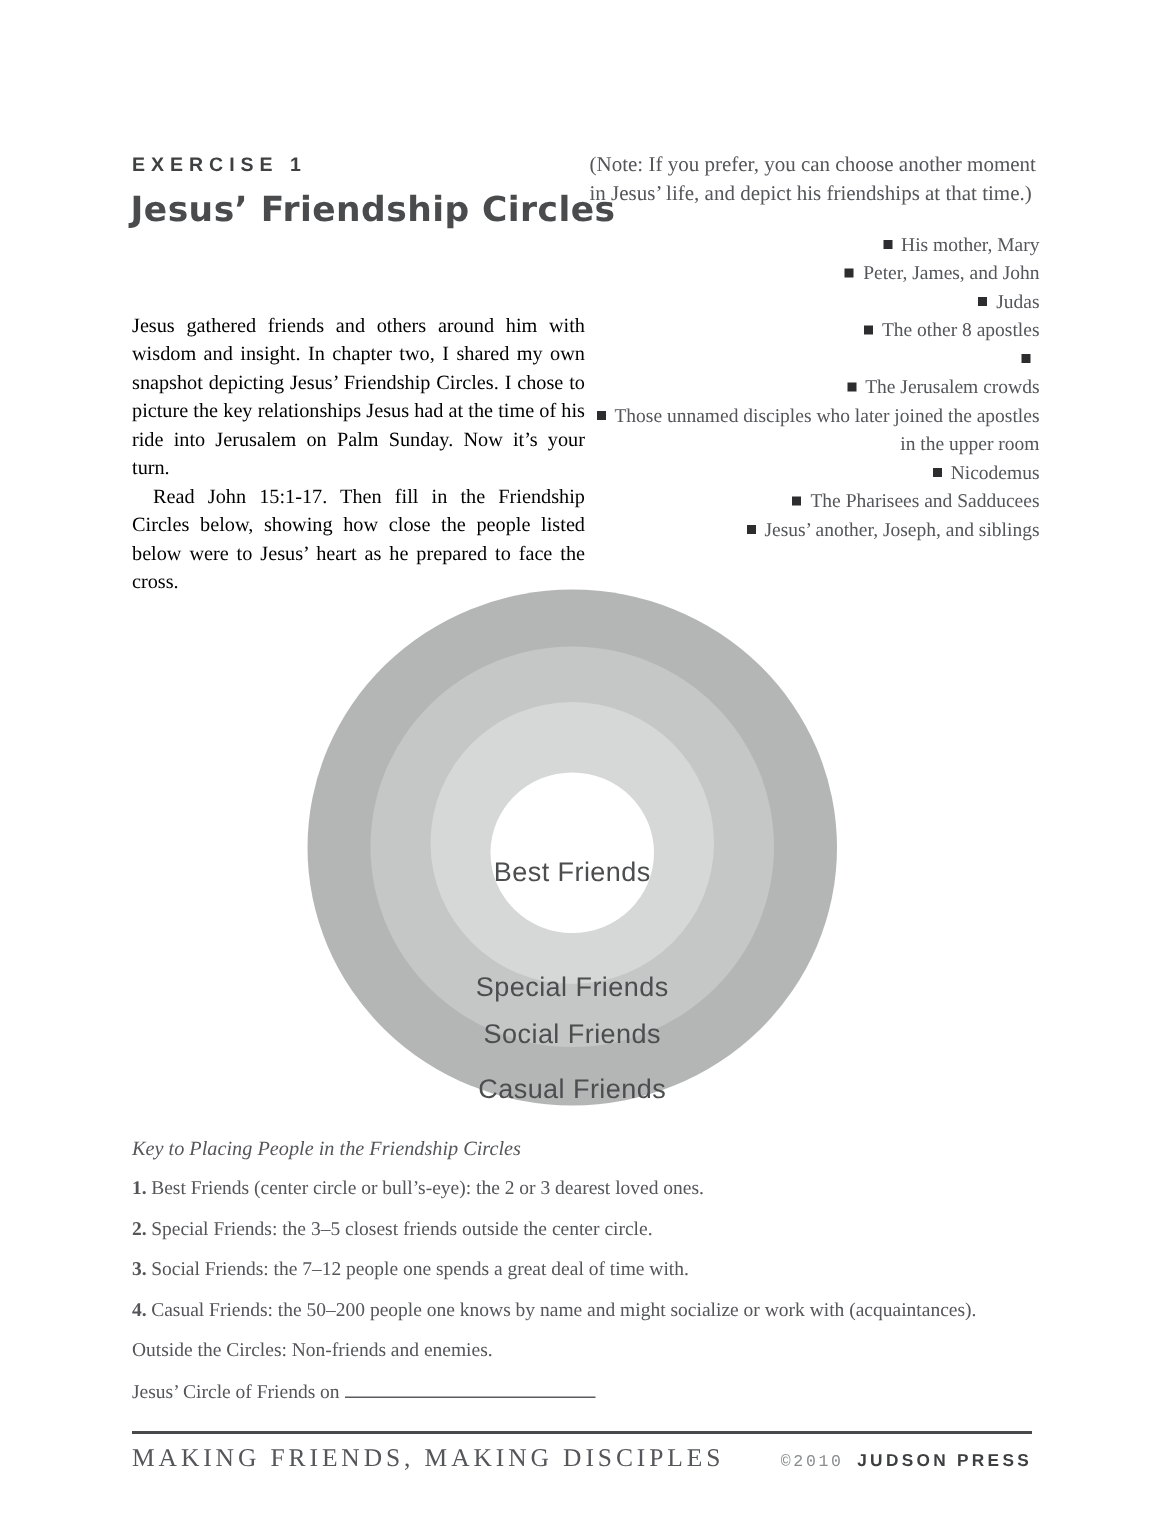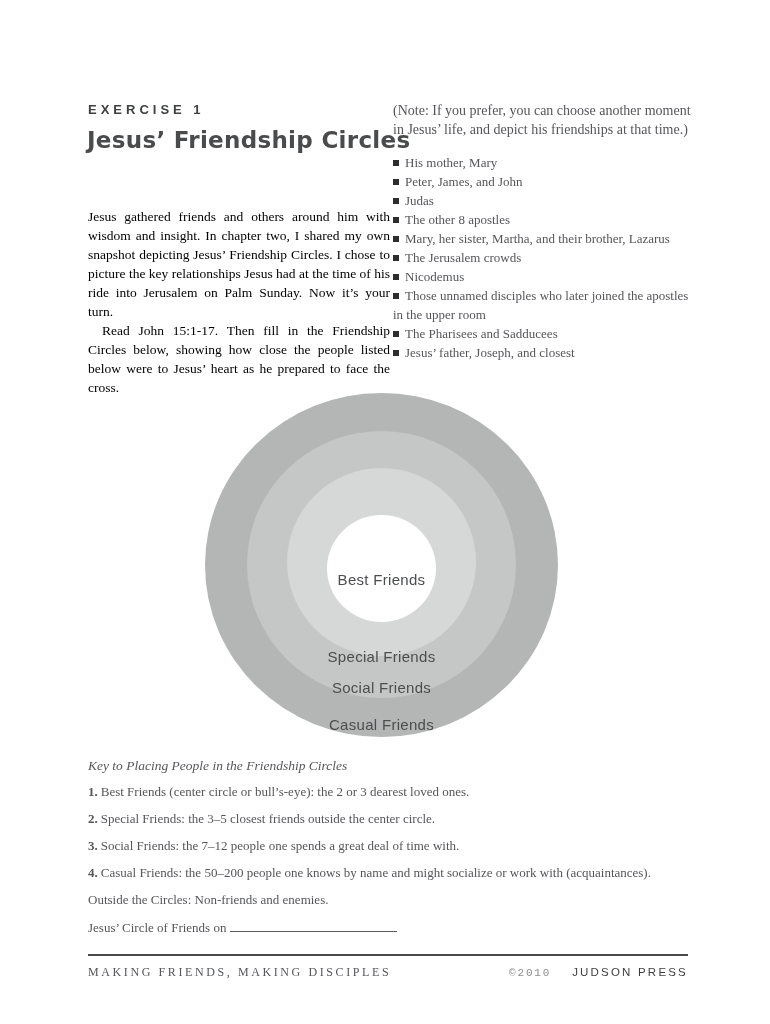--- a/index.html
+++ b/index.html
@@ -39,37 +39,37 @@
   
   .note-text {
     position: absolute; left: 393px; top: 101px; width: 300px;
     font-size: 14px; line-height: 19px; color: #55565a;
   }
   .people-list {
     position: absolute; left: 393px; top: 153px; width: 300px;
     list-style: none;
     font-size: 13px; line-height: 19px; color: #55565a;
   }
-  .people-list li { margin: 0; }
+  .people-list li { margin: 0; text-align: right; }
   .sq-bullet {
     display: inline-block; width: 6px; height: 6px;
     background: #2d2d2f; margin-right: 6px; vertical-align: 1px;
   }
 
   
   .ring { position: absolute; border-radius: 50%; }
   .ring-casual  { left: 205px; top: 393px; width: 353px; height: 344px; }
   .ring-social  { left: 247px; top: 431px; width: 269px; height: 267px; }
   .ring-special { left: 287px; top: 468px; width: 189px; height: 188px; }
   .ring-best    { left: 327px; top: 515px; width: 109px; height: 107px; }
   .ring-label {
     position: absolute; left: 205px; width: 353px;
     text-align: center;
     font-family: "Liberation Sans", sans-serif;
-    font-size: 15px; letter-spacing: 0.3px; color: #4c4d4f;
+    font-size: 18px; letter-spacing: 0.3px; color: #4c4d4f;
   }
   .lbl-best    { top: 571px; }
   .lbl-special { top: 636px; margin-top: 12px; }
   .lbl-social  { top: 679px; }
   .lbl-casual  { top: 716px; }
 
   
   .key-section {
     position: absolute; left: 88px; top: 758px; width: 640px;
     font-size: 13px; color: #55565a;
@@ -91,31 +91,31 @@
   .footer-rule {
     position: absolute; left: 88px; top: 954px; width: 600px; height: 2px;
     background: #48494b;
   }
   .footer-row {
     position: absolute; left: 88px; top: 962px; width: 600px;
     display: flex; justify-content: space-between; align-items: baseline;
   }
   .footer-book {
     font-family: "Liberation Serif", serif;
-    font-size: 12px; letter-spacing: 2.6px; color: #55565a;
+    font-size: 17px; letter-spacing: 2.6px; color: #55565a;
   }
   .footer-right { white-space: nowrap; }
   .footer-copy {
     font-family: Liberation Mono, monospace;
     font-size: 11px; letter-spacing: 1.8px; color: #8a8c8e;
   }
   .footer-publisher {
     font-family: "Liberation Sans", sans-serif;
-    font-size: 11.5px; font-weight: normal; letter-spacing: 2.2px;
-    color: #3d3e40; margin-left: 21px;
+    font-size: 11.5px; font-weight: bold; letter-spacing: 2.2px;
+    color: #3d3e40; margin-left: 9px;
   }
 </style>
 </head>
 <body>
 
 <div class="page">
 
   <div class="exercise-label">EXERCISE 1</div>
   <h1 class="page-title">Jesus’ Friendship Circles</h1>
 
@@ -124,26 +124,26 @@
     <p class="indent">Read John 15:1-17. Then fill in the Friendship Circles below, showing how close the people listed below were to Jesus’ heart as he prepared to face the cross.</p>
   </div>
 
   <div class="note-text">(Note: If you prefer, you can choose another moment in Jesus’ life, and depict his friendships at that time.)</div>
 
   <ul class="people-list">
       <li><span class="sq-bullet"></span><span>His mother, Mary</span></li>
       <li><span class="sq-bullet"></span><span>Peter, James, and John</span></li>
       <li><span class="sq-bullet"></span><span>Judas</span></li>
       <li><span class="sq-bullet"></span><span>The other 8 apostles</span></li>
-      <li><span class="sq-bullet"></span><span>Mary, her sister, Martha, and their brother, Lazarus</span></li>
+      <li><span class="sq-bullet"></span></li>
       <li><span class="sq-bullet"></span><span>The Jerusalem crowds</span></li>
+      <li><span class="sq-bullet"></span><span>Those unnamed disciples who later joined the apostles in the upper room</span></li>
       <li><span class="sq-bullet"></span><span>Nicodemus</span></li>
-      <li><span class="sq-bullet"></span><span>Those unnamed disciples who later joined the apostles in the upper room</span></li>
       <li><span class="sq-bullet"></span><span>The Pharisees and Sadducees</span></li>
-      <li><span class="sq-bullet"></span><span>Jesus’ father, Joseph, and closest</span></li>
+      <li><span class="sq-bullet"></span><span>Jesus’ another, Joseph, and siblings</span></li>
     </ul>
 
   <div class="ring ring-casual" style="background: rgb(180, 181, 181);"></div>
   <div class="ring ring-social" style="background: rgb(197, 198, 198);"></div>
   <div class="ring ring-special" style="background: rgb(214, 215, 215);"></div>
   <div class="ring ring-best" style="background: rgb(255, 255, 255);"></div>
 
   <div class="ring-label lbl-best">Best Friends</div>
   <div class="ring-label lbl-special">Special Friends</div>
   <div class="ring-label lbl-social">Social Friends</div>

